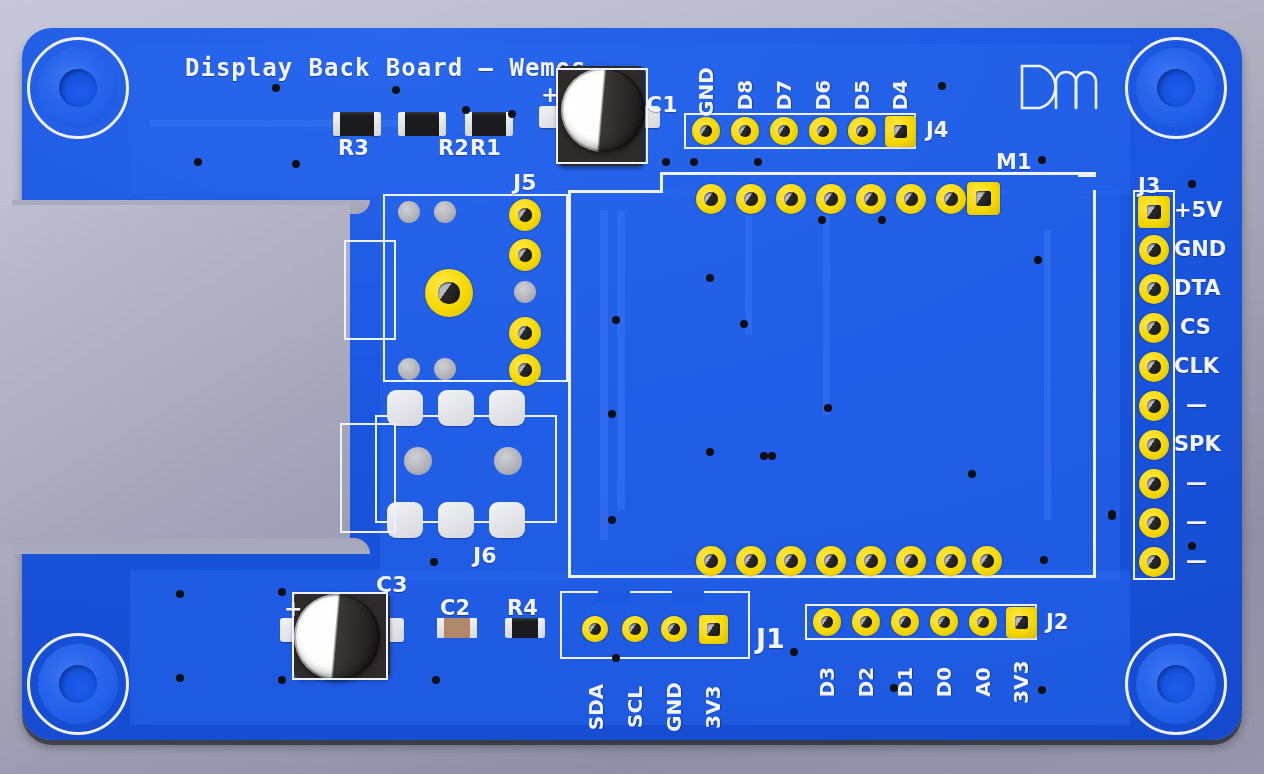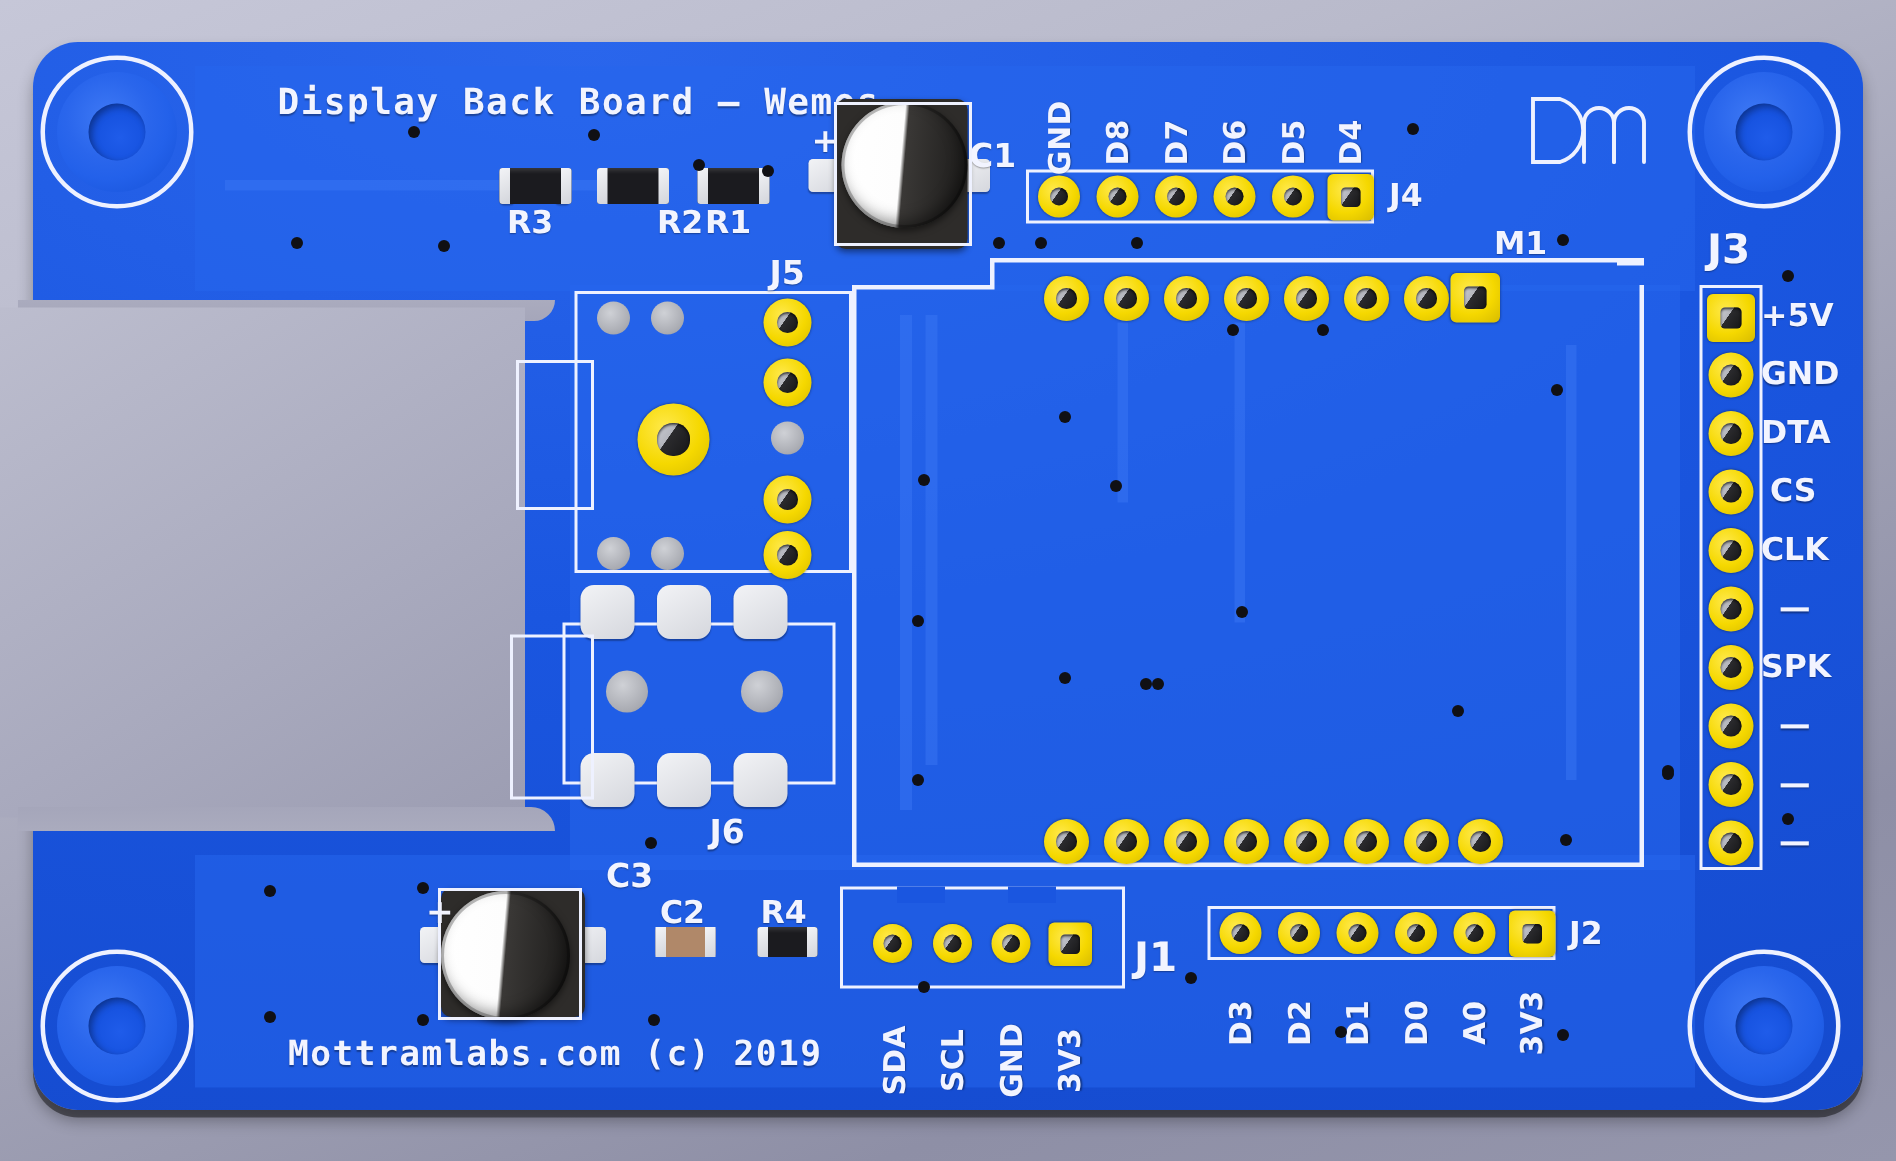--- a/index.html
+++ b/index.html
@@ -133,21 +133,20 @@
   <div class="mount" style="left:38px;top:644px;width:80px;height:80px;">
     <div class="ring"></div>
     <div class="inner"></div>
   </div>
   <div class="mount" style="left:1136px;top:644px;width:80px;height:80px;">
     <div class="ring"></div>
     <div class="inner"></div>
   </div>
 
   <div class="silk" style="left:185px;top:54px;font-size:24px;">Display Back Board — Wemos</div>
-  <div class="silk" style="left:192px;top:690px;font-size:23px;">Mottramlabs.com (c) 2019</div>
 
   <svg class="logo" style="left:1018px;top:60px;" width="92" height="52" viewBox="0 0 92 52">
     <g fill="none" stroke="#eef1ff" stroke-width="2.6" stroke-linecap="round">
       <path d="M4 6 H22 A22 22 0 0 1 22 48 H4 Z"></path>
       <path d="M38 48 V22 A10 10 0 0 1 58 22 V48"></path>
       <path d="M58 48 V22 A10 10 0 0 1 78 22 V48"></path>
     </g>
   </svg>
 
   <div class="smd" style="left:333px;top:112px;width:10px;height:24px;"></div>
@@ -262,21 +261,21 @@
   <div class="pad" style="left:896px;top:546px;width:30px;height:30px;">
       <div class="hole"></div>
     </div>
   <div class="pad" style="left:936px;top:546px;width:30px;height:30px;">
       <div class="hole"></div>
     </div>
   <div class="pad" style="left:972px;top:546px;width:30px;height:30px;">
       <div class="hole"></div>
     </div>
 
-  <div class="silk silk-s" style="left:1138px;top:151px;font-size:27px;">J3</div>
+  <div class="silk silk-s" style="left:1138px;top:174px;font-size:21px;">J3</div>
   <div class="silk-box" style="left:1133px;top:190px;width:42px;height:390px;"></div>
 
   <div class="pad sq" style="left:1138px;top:196px;width:32px;height:32px;">
       <div class="hole"></div>
     </div>
   <div class="pad" style="left:1139px;top:235px;width:30px;height:30px;">
       <div class="hole"></div>
     </div>
   <div class="pad" style="left:1139px;top:274px;width:30px;height:30px;">
       <div class="hole"></div>
@@ -351,21 +350,21 @@
   <div class="silk-box" style="left:344px;top:240px;width:52px;height:100px;"></div>
   <div class="silk-box" style="left:340px;top:423px;width:56px;height:110px;"></div>
 
   <div class="smd" style="left:280px;top:618px;width:28px;height:24px;"></div>
   <div class="smd" style="left:376px;top:618px;width:28px;height:24px;"></div>
   <div class="ecap" style="left:294px;top:592px;width:96px;height:86px;">
     <div class="base"></div>
     <div class="can" style="left:0px;top:2px;width:86px;height:86px;"></div>
   </div>
   <div class="silk silk-s" style="left:284px;top:596px;font-size:22px;">+</div>
-  <div class="silk silk-s" style="left:404px;top:572px;font-size:22px;text-align:center;">C3</div>
+  <div class="silk silk-s" style="left:376px;top:572px;font-size:22px;text-align:center;">C3</div>
   <div class="silk-box" style="left:292px;top:592px;width:96px;height:88px;"></div>
 
   <div class="cap-beige" style="left:437px;top:618px;width:40px;height:20px;">
     <div class="cap-l"></div>
       <div class="cap-r"></div>
   </div>
   <div class="silk silk-s" style="left:440px;top:596px;font-size:21px;">C2</div>
 
   <div class="res" style="left:505px;top:618px;width:40px;height:20px;">
     <div class="cap-l"></div>

